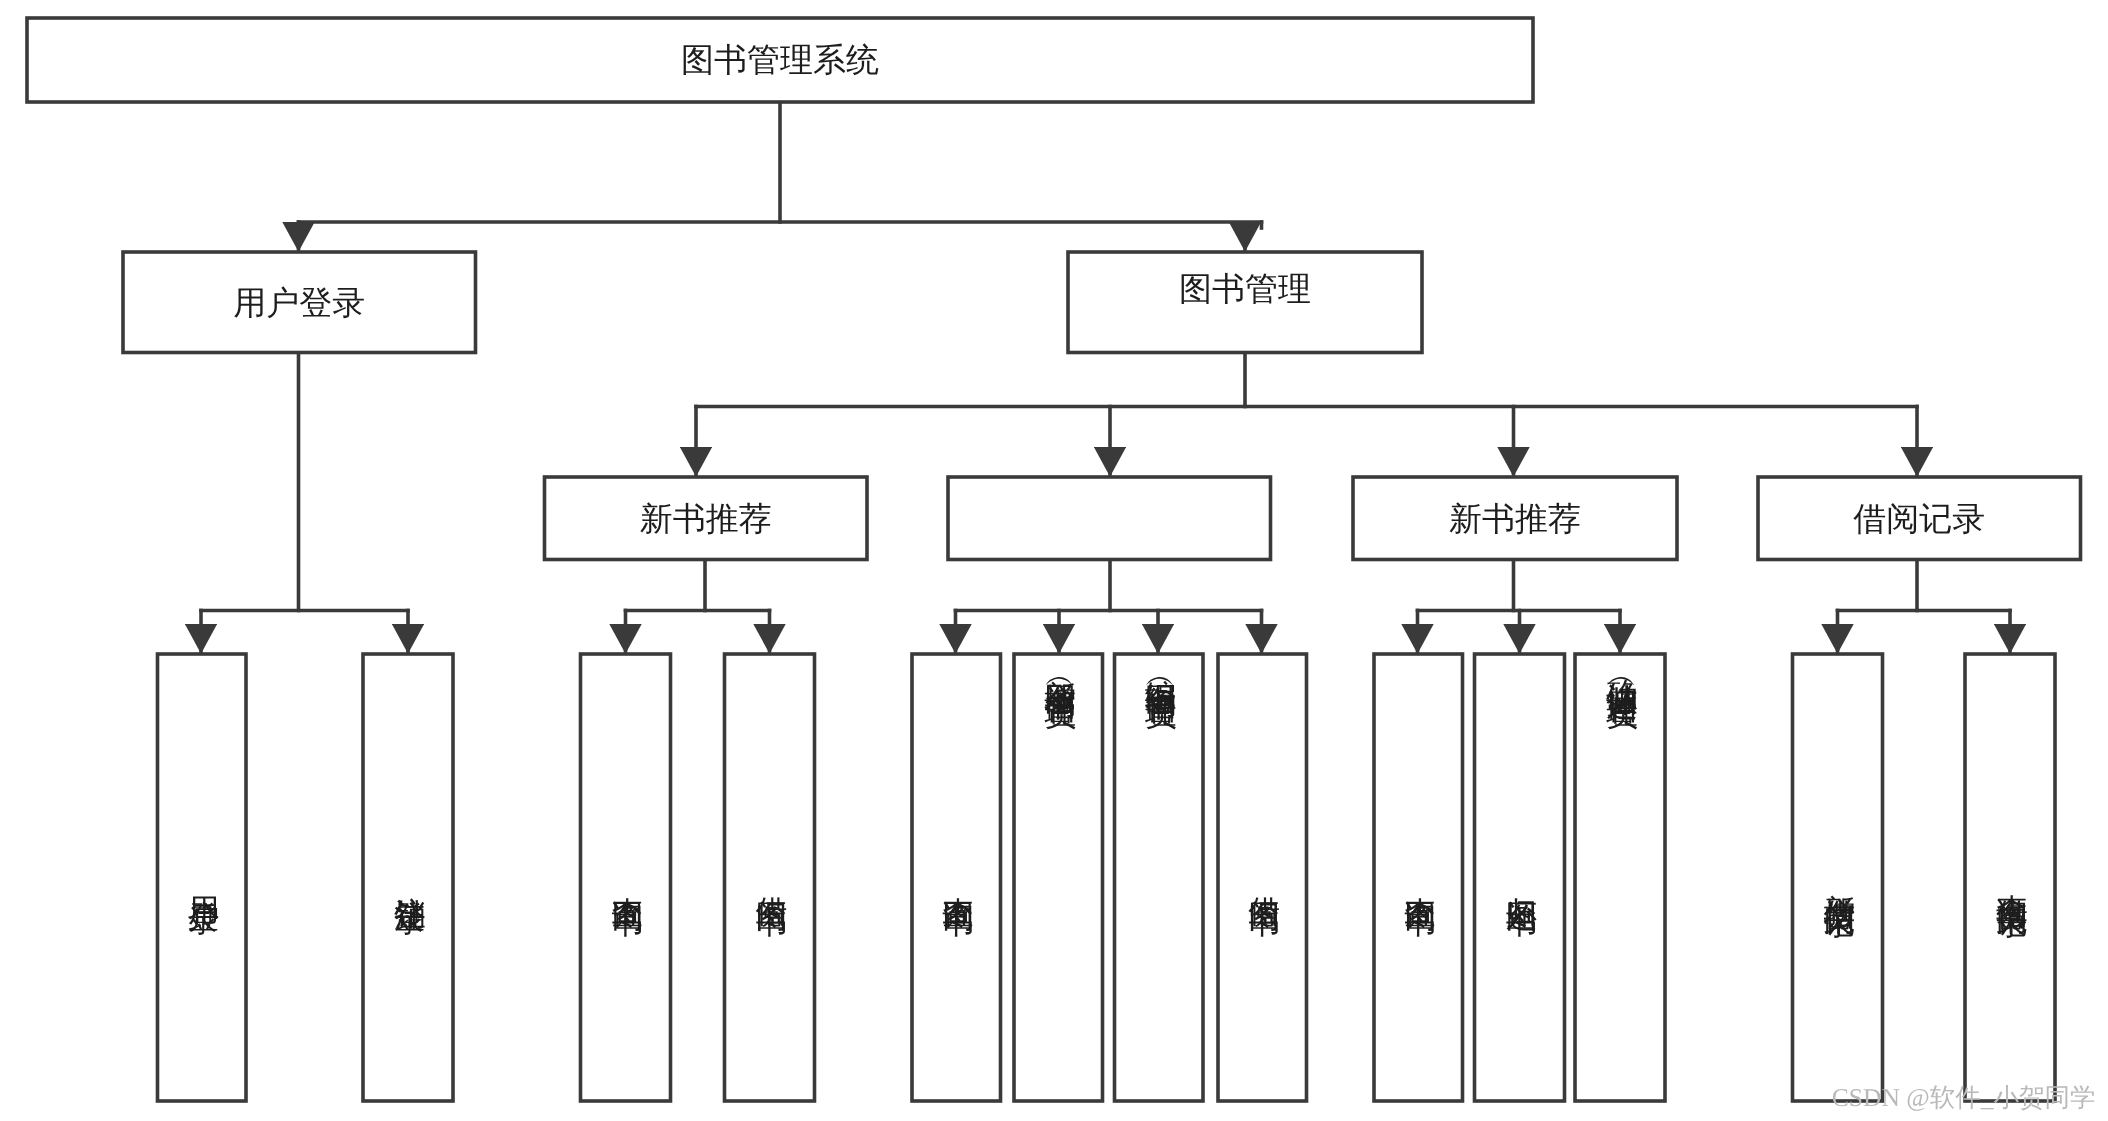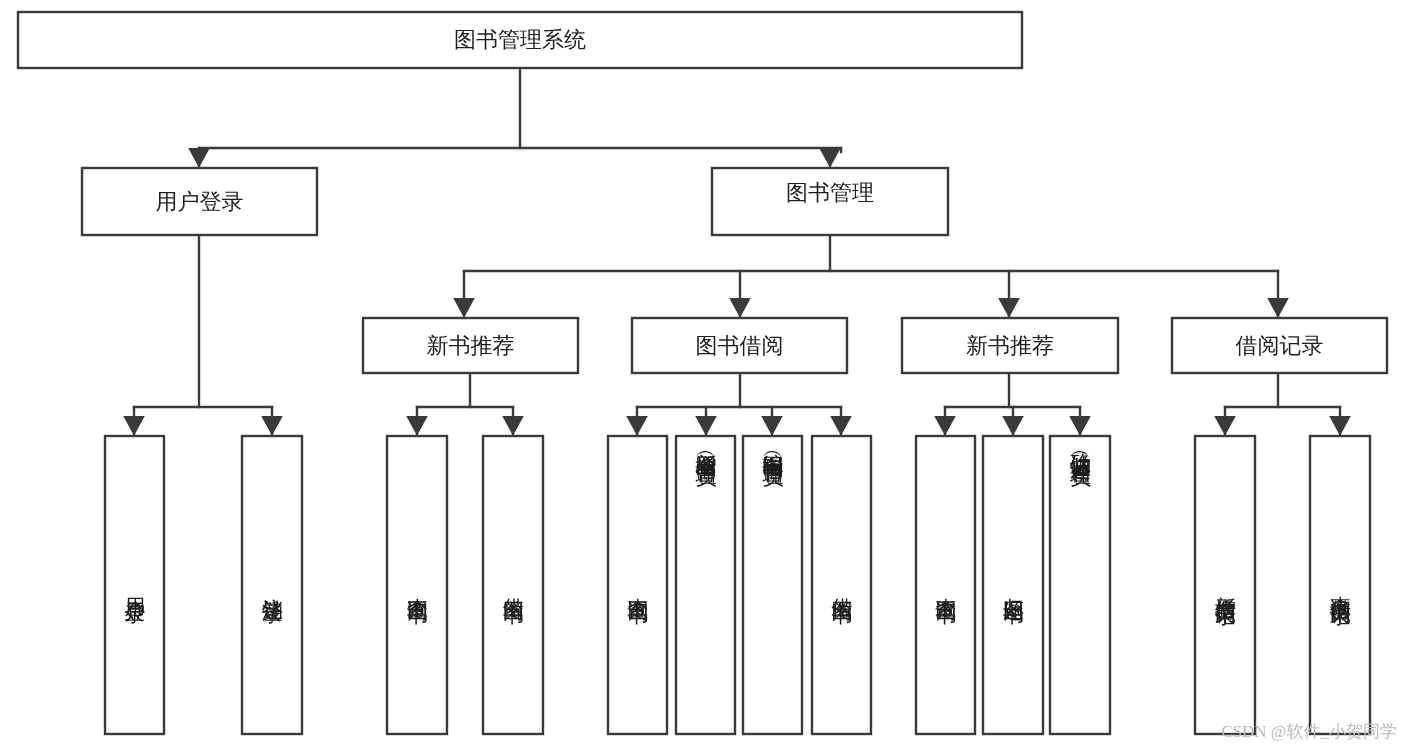--- a/index.html
+++ b/index.html
@@ -184,23 +184,20 @@
   </div>
 
   <div class="hlabel-wrap" style="left:712px; top:168px; width:236px; height:49px;">
     <span class="hlabel-text">图书管理</span>
   </div>
 
   <div class="hlabel-wrap" style="left:363px; top:318px; width:215px; height:55px;align-items:center;">
     <span class="hlabel-text">新书推荐</span>
   </div>
 
-  <div class="hlabel-wrap" style="left:632px; top:318px; width:215px; height:55px;">
-    <span class="hlabel-text">图书借阅</span>
-  </div>
 
   <div class="hlabel-wrap" style="left:902px; top:318px; width:216px; height:55px;">
     <span class="hlabel-text">新书推荐</span>
   </div>
 
   <div class="hlabel-wrap" style="left:1172px; top:318px; width:215px; height:55px;">
     <span class="hlabel-text">借阅记录</span>
   </div>
 
   <div class="vlabel-wrap" style="left:105px; top:436px; width:59px; height:298px;">

